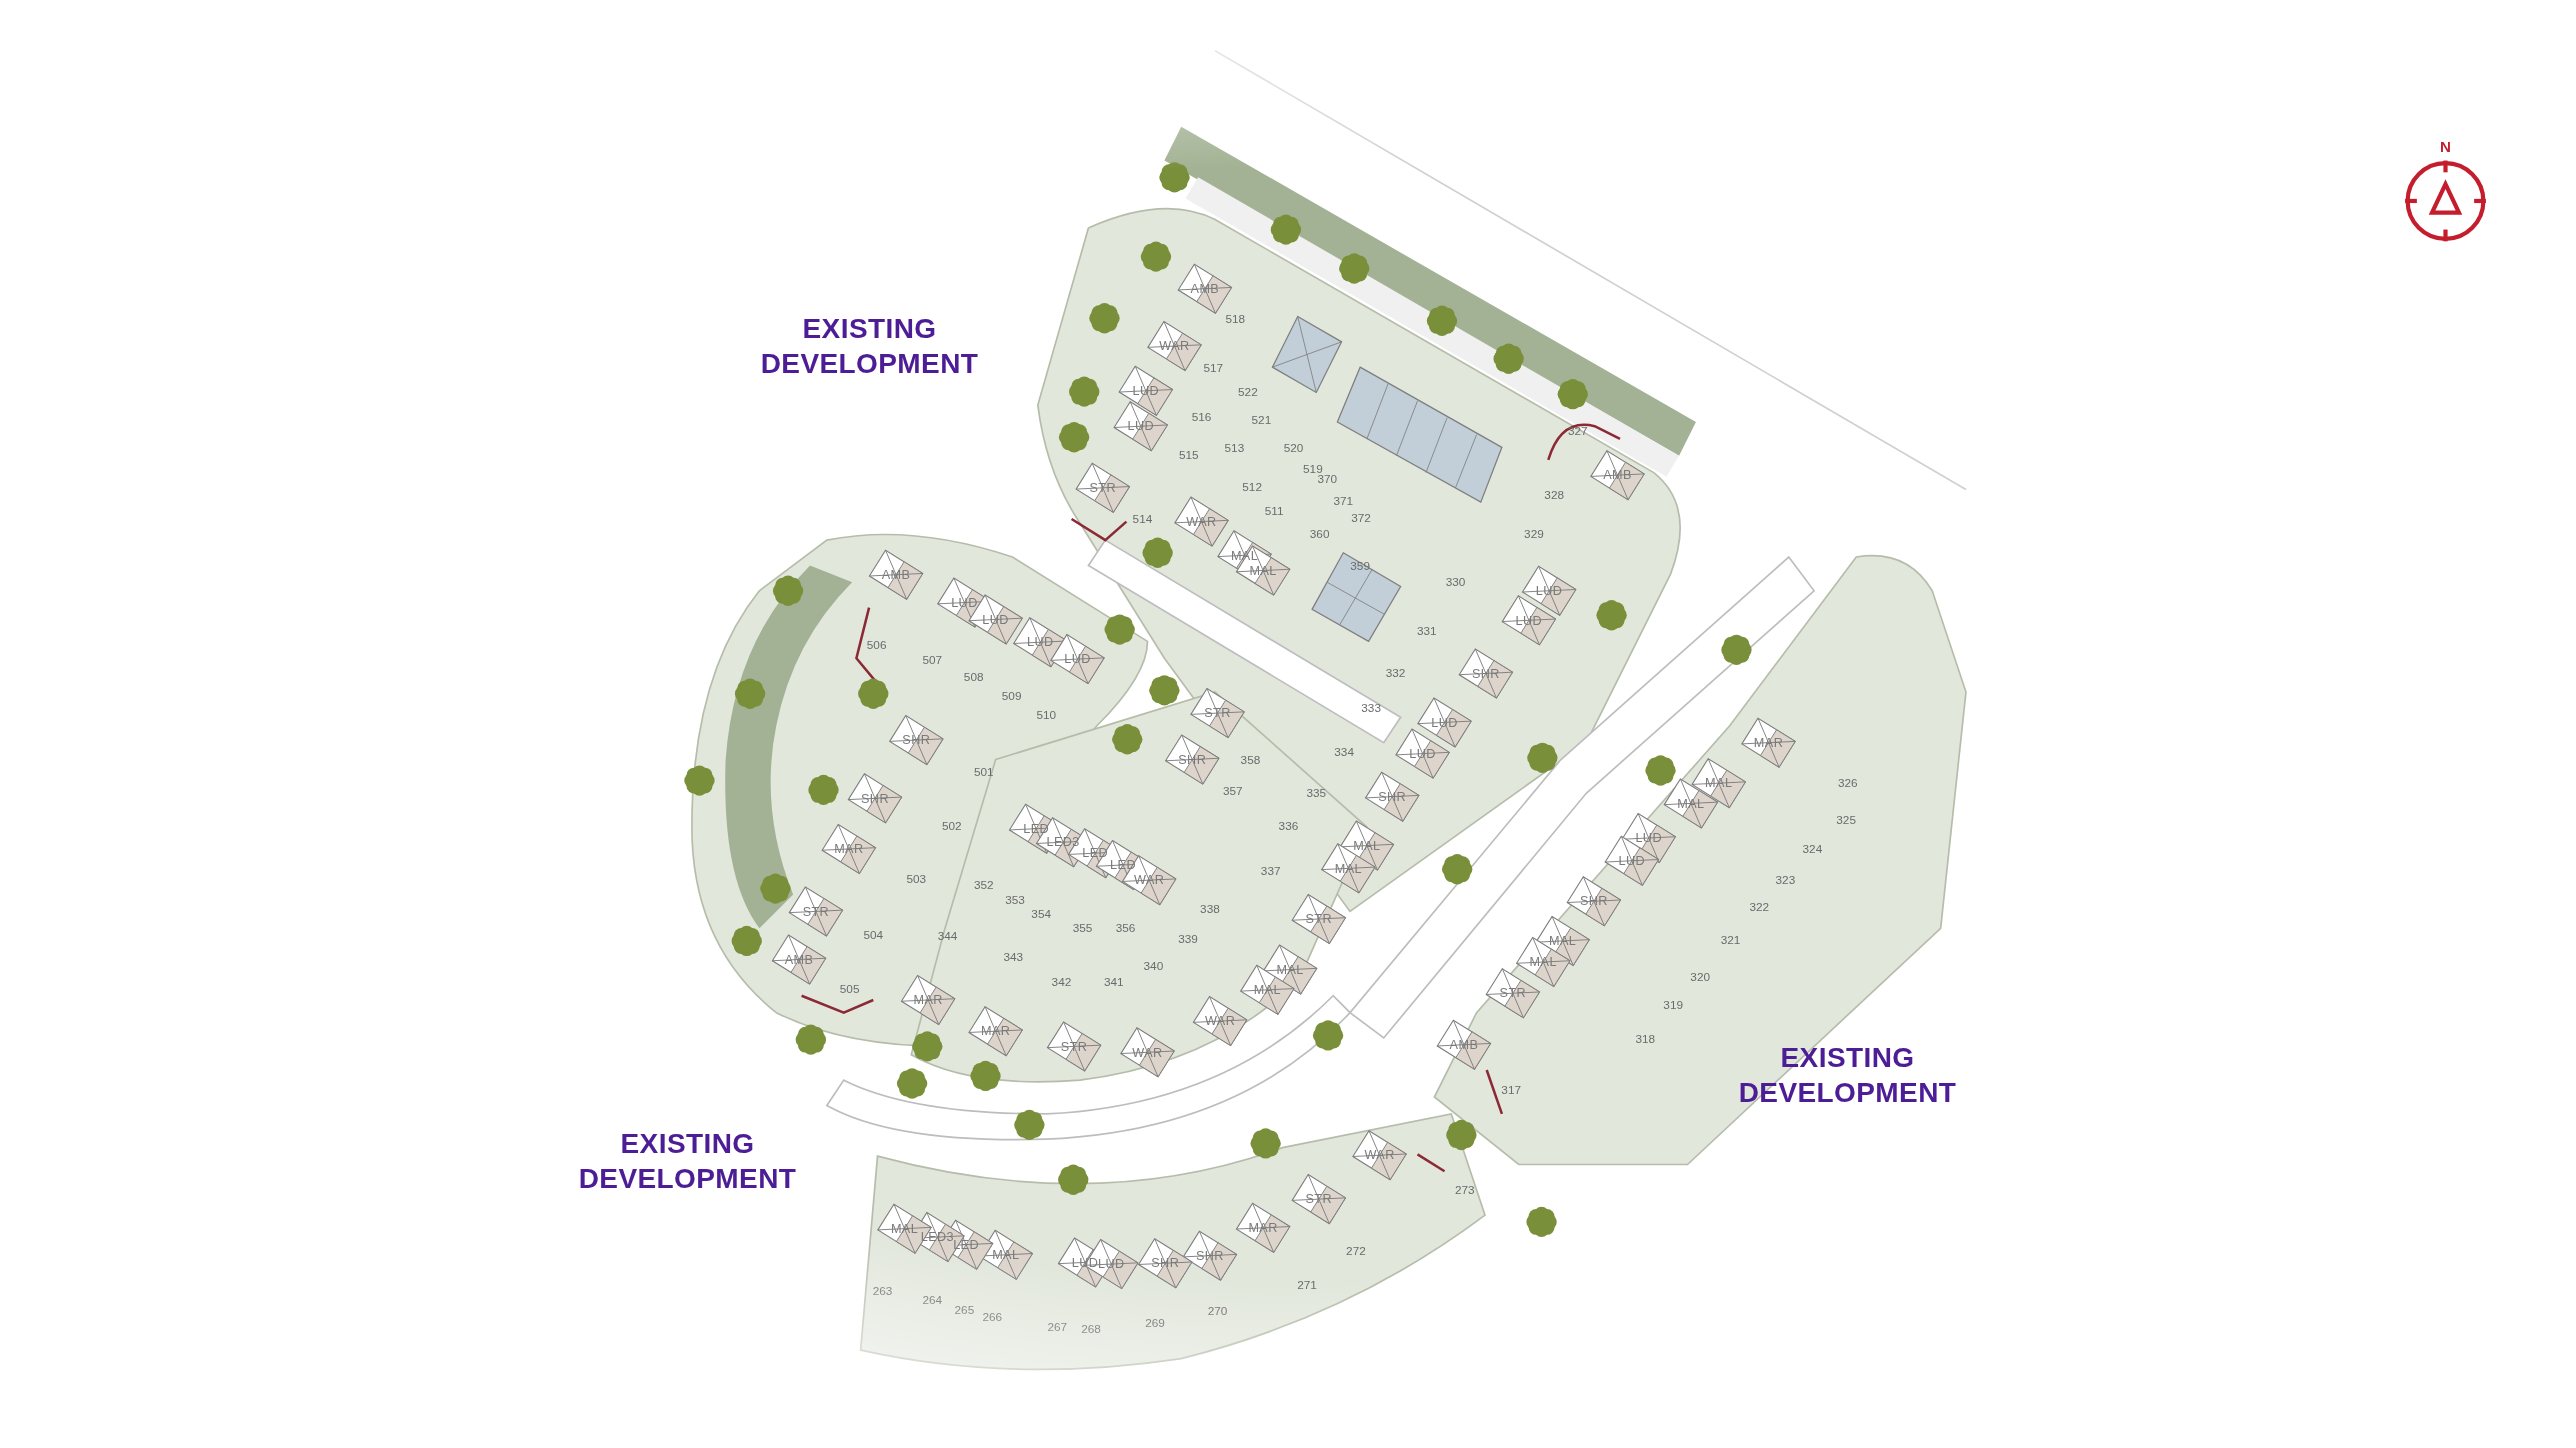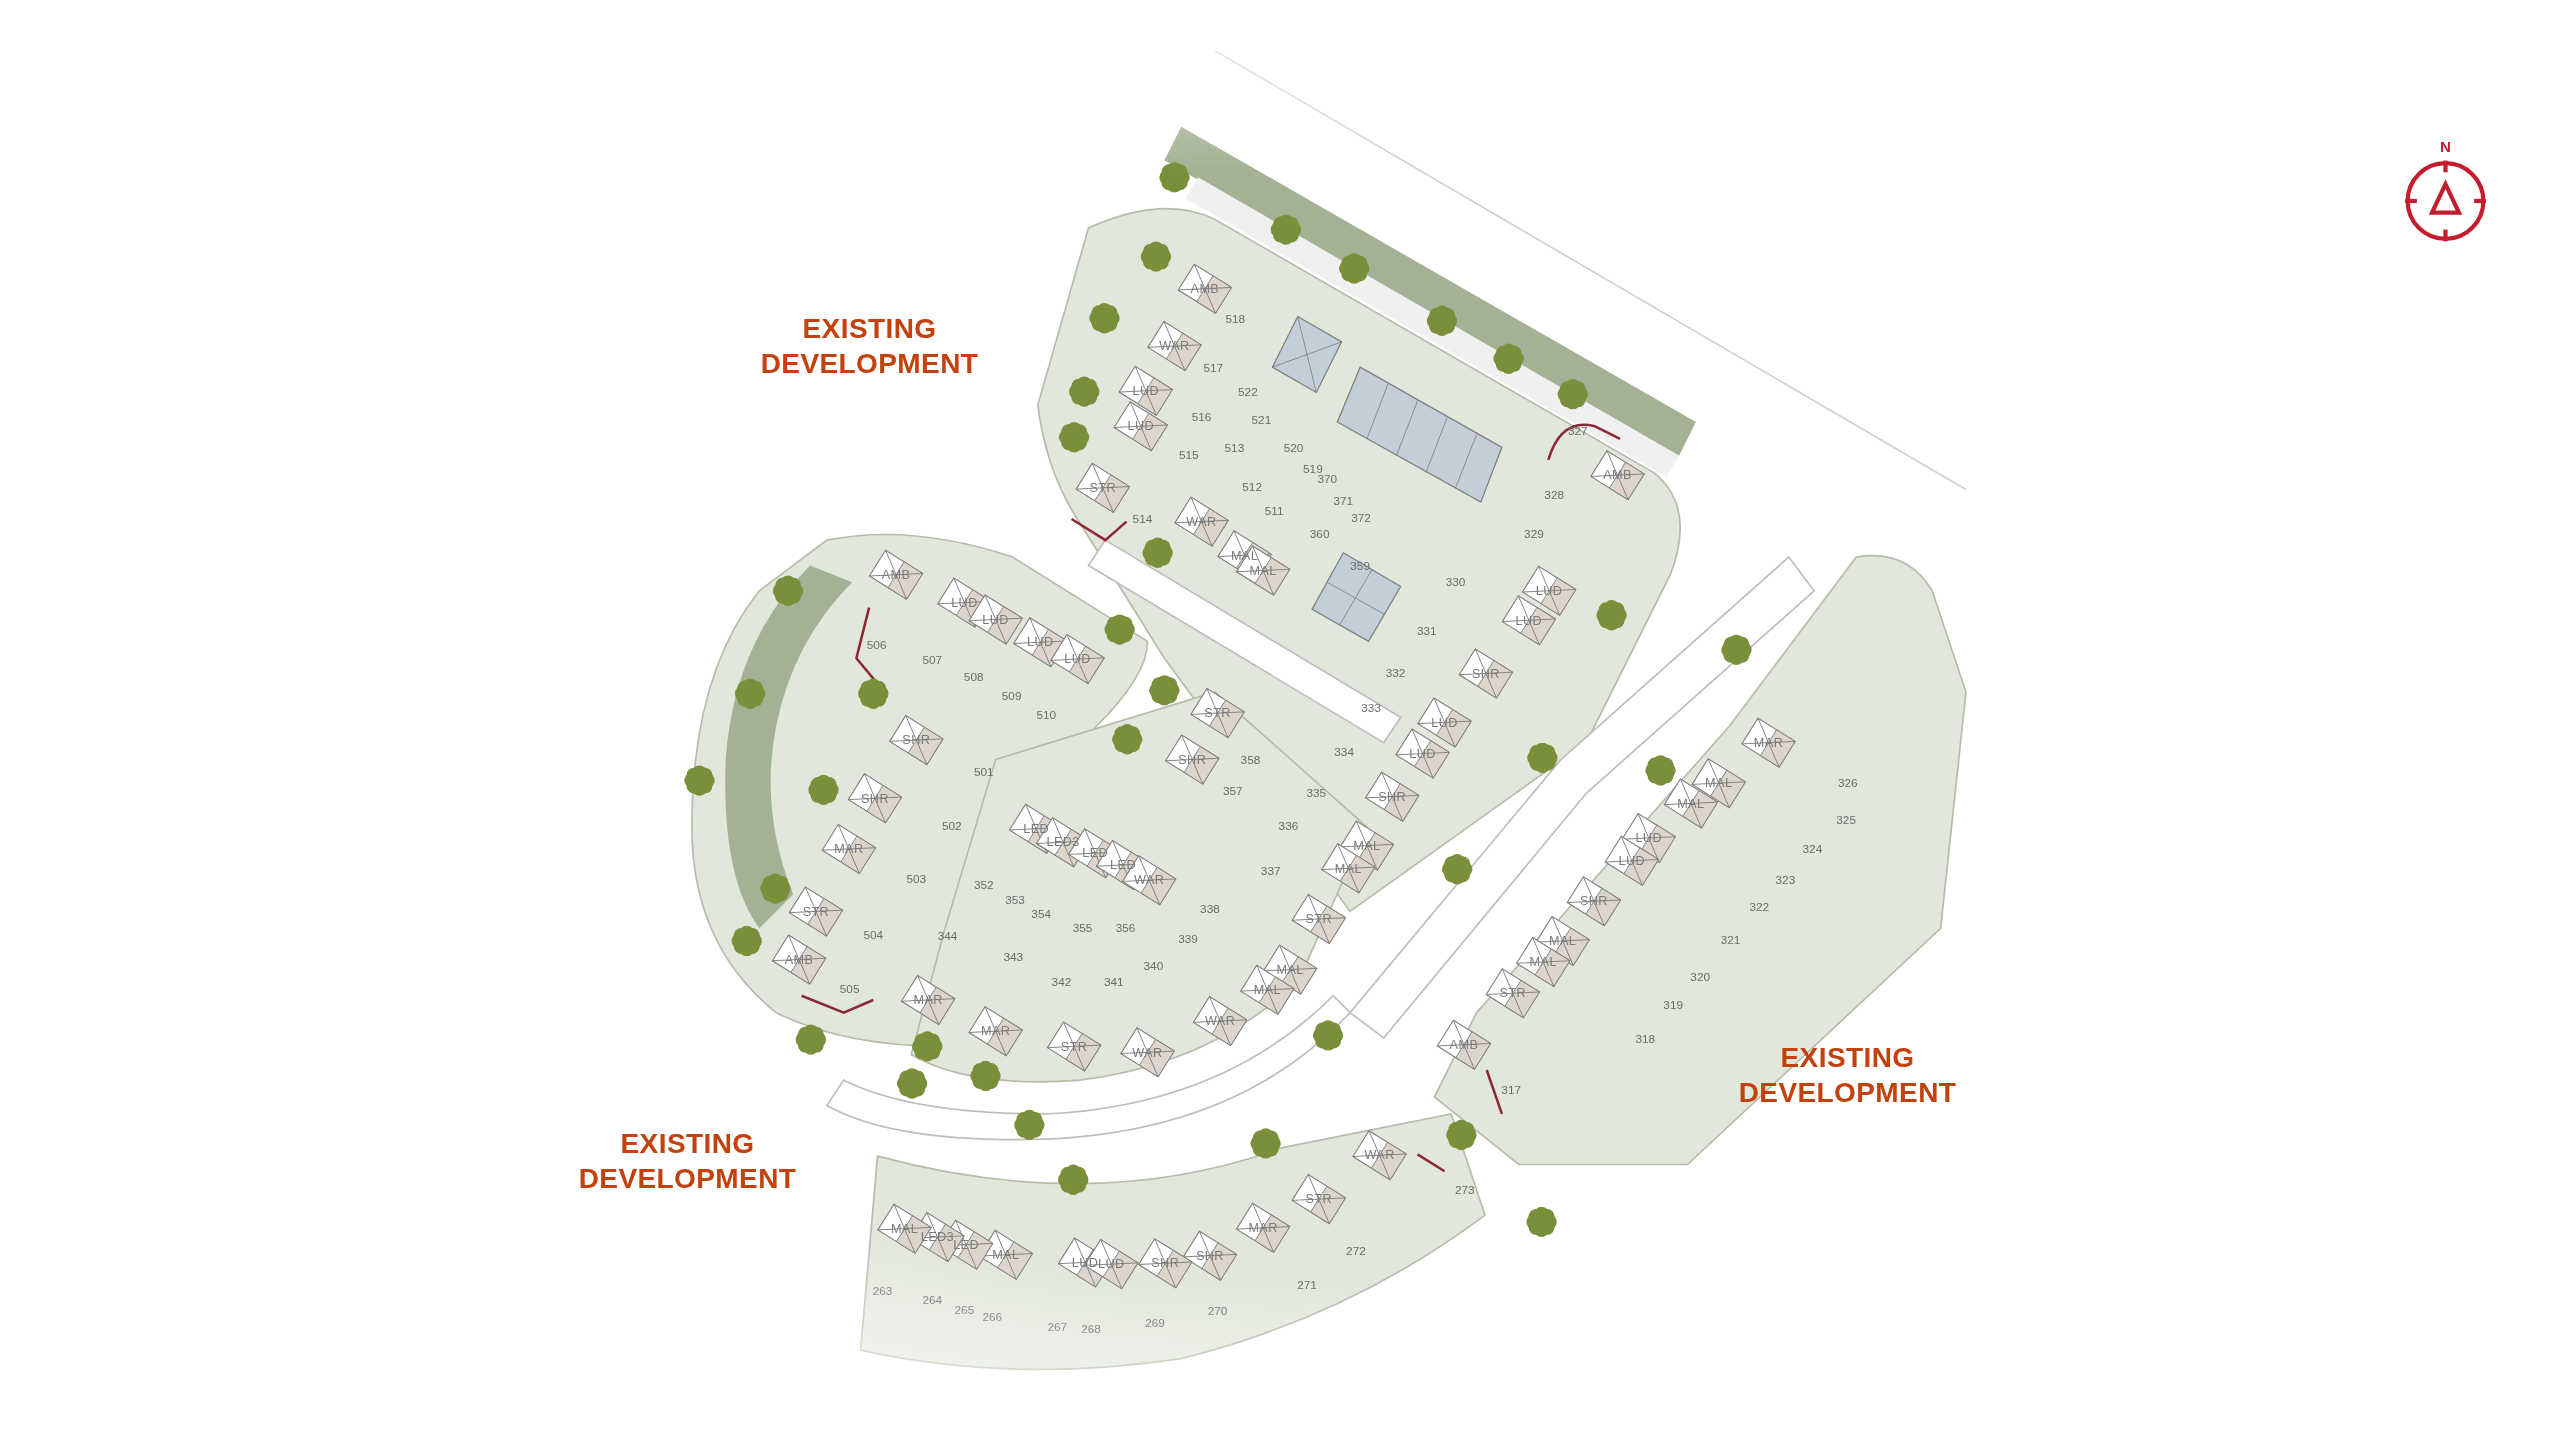--- a/index.html
+++ b/index.html
@@ -1,19 +1,19 @@
 <!DOCTYPE html>
 <html style="font-size:13.5px"><head>
 <meta charset="utf-8">
 <style>
   html, body { margin:0; padding:0; background:#ffffff; }
   body { width:2576px; height:1449px; position:relative; overflow:hidden;
          font-family:"Liberation Sans", "DejaVu Sans", sans-serif; }
   #map { position:absolute; left:0; top:0; width:2576px; height:1449px; }
-  .area-label { position:absolute; color:#c2410c; font-weight:bold; font-size:28px;
+  .area-label { position:absolute; color:#4c1d95; font-weight:bold; font-size:28px;
                 text-align:center; line-height:35px; letter-spacing:0.4px; }
   .compass { position:absolute; left:2395px; top:135px; width:101px; height:110px; }
   .plot-num-lg { font-size:14px; fill:#6b6b6b; font-family:"Liberation Sans", sans-serif; text-anchor:middle; }
   .house-type { font-size:15px; fill:#7a7a7a; font-family:"Liberation Sans", sans-serif; text-anchor:middle; letter-spacing:0.5px; }
 </style>
 </head>
 <body>
 
 <svg id="map" viewBox="0 0 3053 1717" xmlns="http://www.w3.org/2000/svg">
   <defs>

